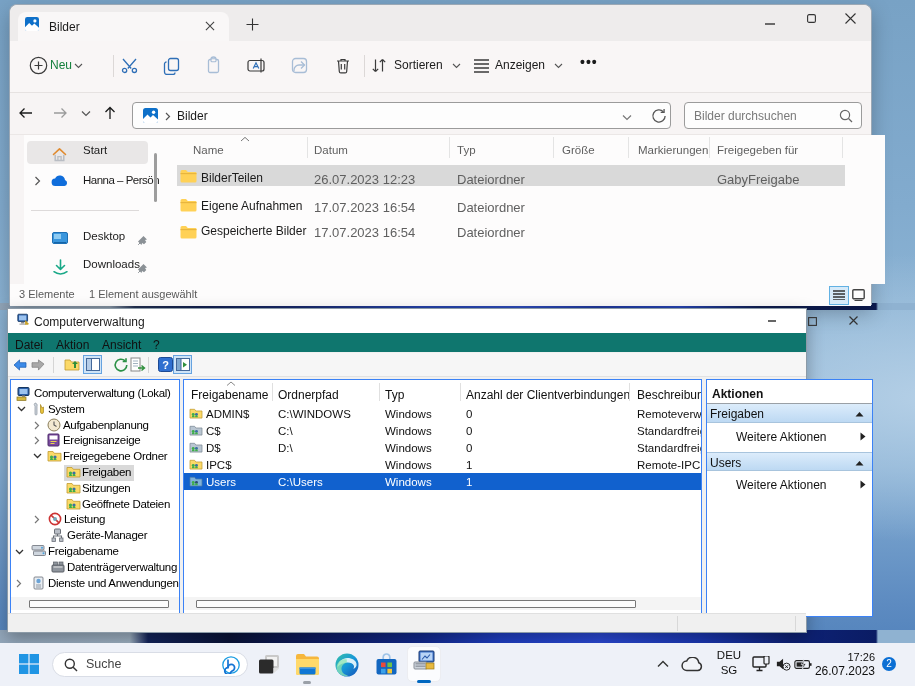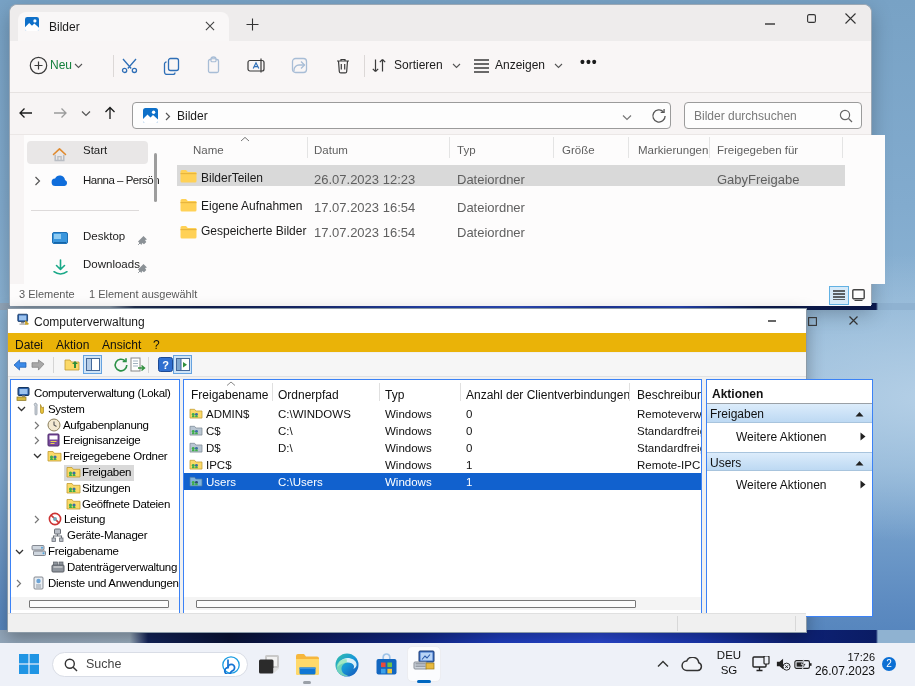--- a/index.html
+++ b/index.html
@@ -22,21 +22,21 @@
 #exp .statusbar{position:absolute;left:0;top:279px;width:100%;height:22px;background:#fdfcfc;font-size:11px;color:#5a5a5a;}
 
 .sb-item{position:absolute;left:59px;font-size:11.5px;color:#1b1b1b;}
 
 .hdr{position:absolute;top:142px;font-size:11.5px;color:#5f5f5f;}
 .cell{position:absolute;font-size:13px;color:#5f5f5f;}
 .cellb{position:absolute;font-size:12px;color:#1b1b1b;}
 
 #mmc{position:absolute;left:7px;top:308px;width:800px;height:325px;background:#f0f0f0;border:1px solid #8b9aa7;box-shadow:0 6px 16px rgba(0,0,0,.3);}
 #mmc .title{position:absolute;left:0;top:0;width:100%;height:24px;background:#fff;font-size:12px;color:#1b1b1b;}
-#mmc .menu{position:absolute;left:0;top:24px;width:100%;height:20px;background:#eab308;font-size:12px;color:#111;border-bottom:1px solid #f0f0f0;}
+#mmc .menu{position:absolute;left:0;top:24px;width:100%;height:20px;background:#0f766e;font-size:12px;color:#111;border-bottom:1px solid #f0f0f0;}
 #mmc .mtool{position:absolute;left:0;top:44px;width:100%;height:24px;background:#f6f6f6;border-bottom:1px solid #e2e2e2;}
 #mmc .panel{position:absolute;background:#fff;border:1px solid #3b82f6;}
 #mmc .mstatus{position:absolute;left:0;top:304px;width:100%;height:19px;background:#f0f0f0;border-top:1px solid #e0e0e0;}
 .trow{position:absolute;white-space:nowrap;letter-spacing:-0.3px;font-size:11.5px !important;}
 .lv-hdr{position:absolute;top:0;font-size:12px;color:#111;}
 .lrow{position:absolute;font-size:11.5px;color:#111;white-space:nowrap;}
 
 #taskbar{position:absolute;left:0;top:643px;width:915px;height:43px;background:#eef1f8;}
 </style></head>
 <body>

